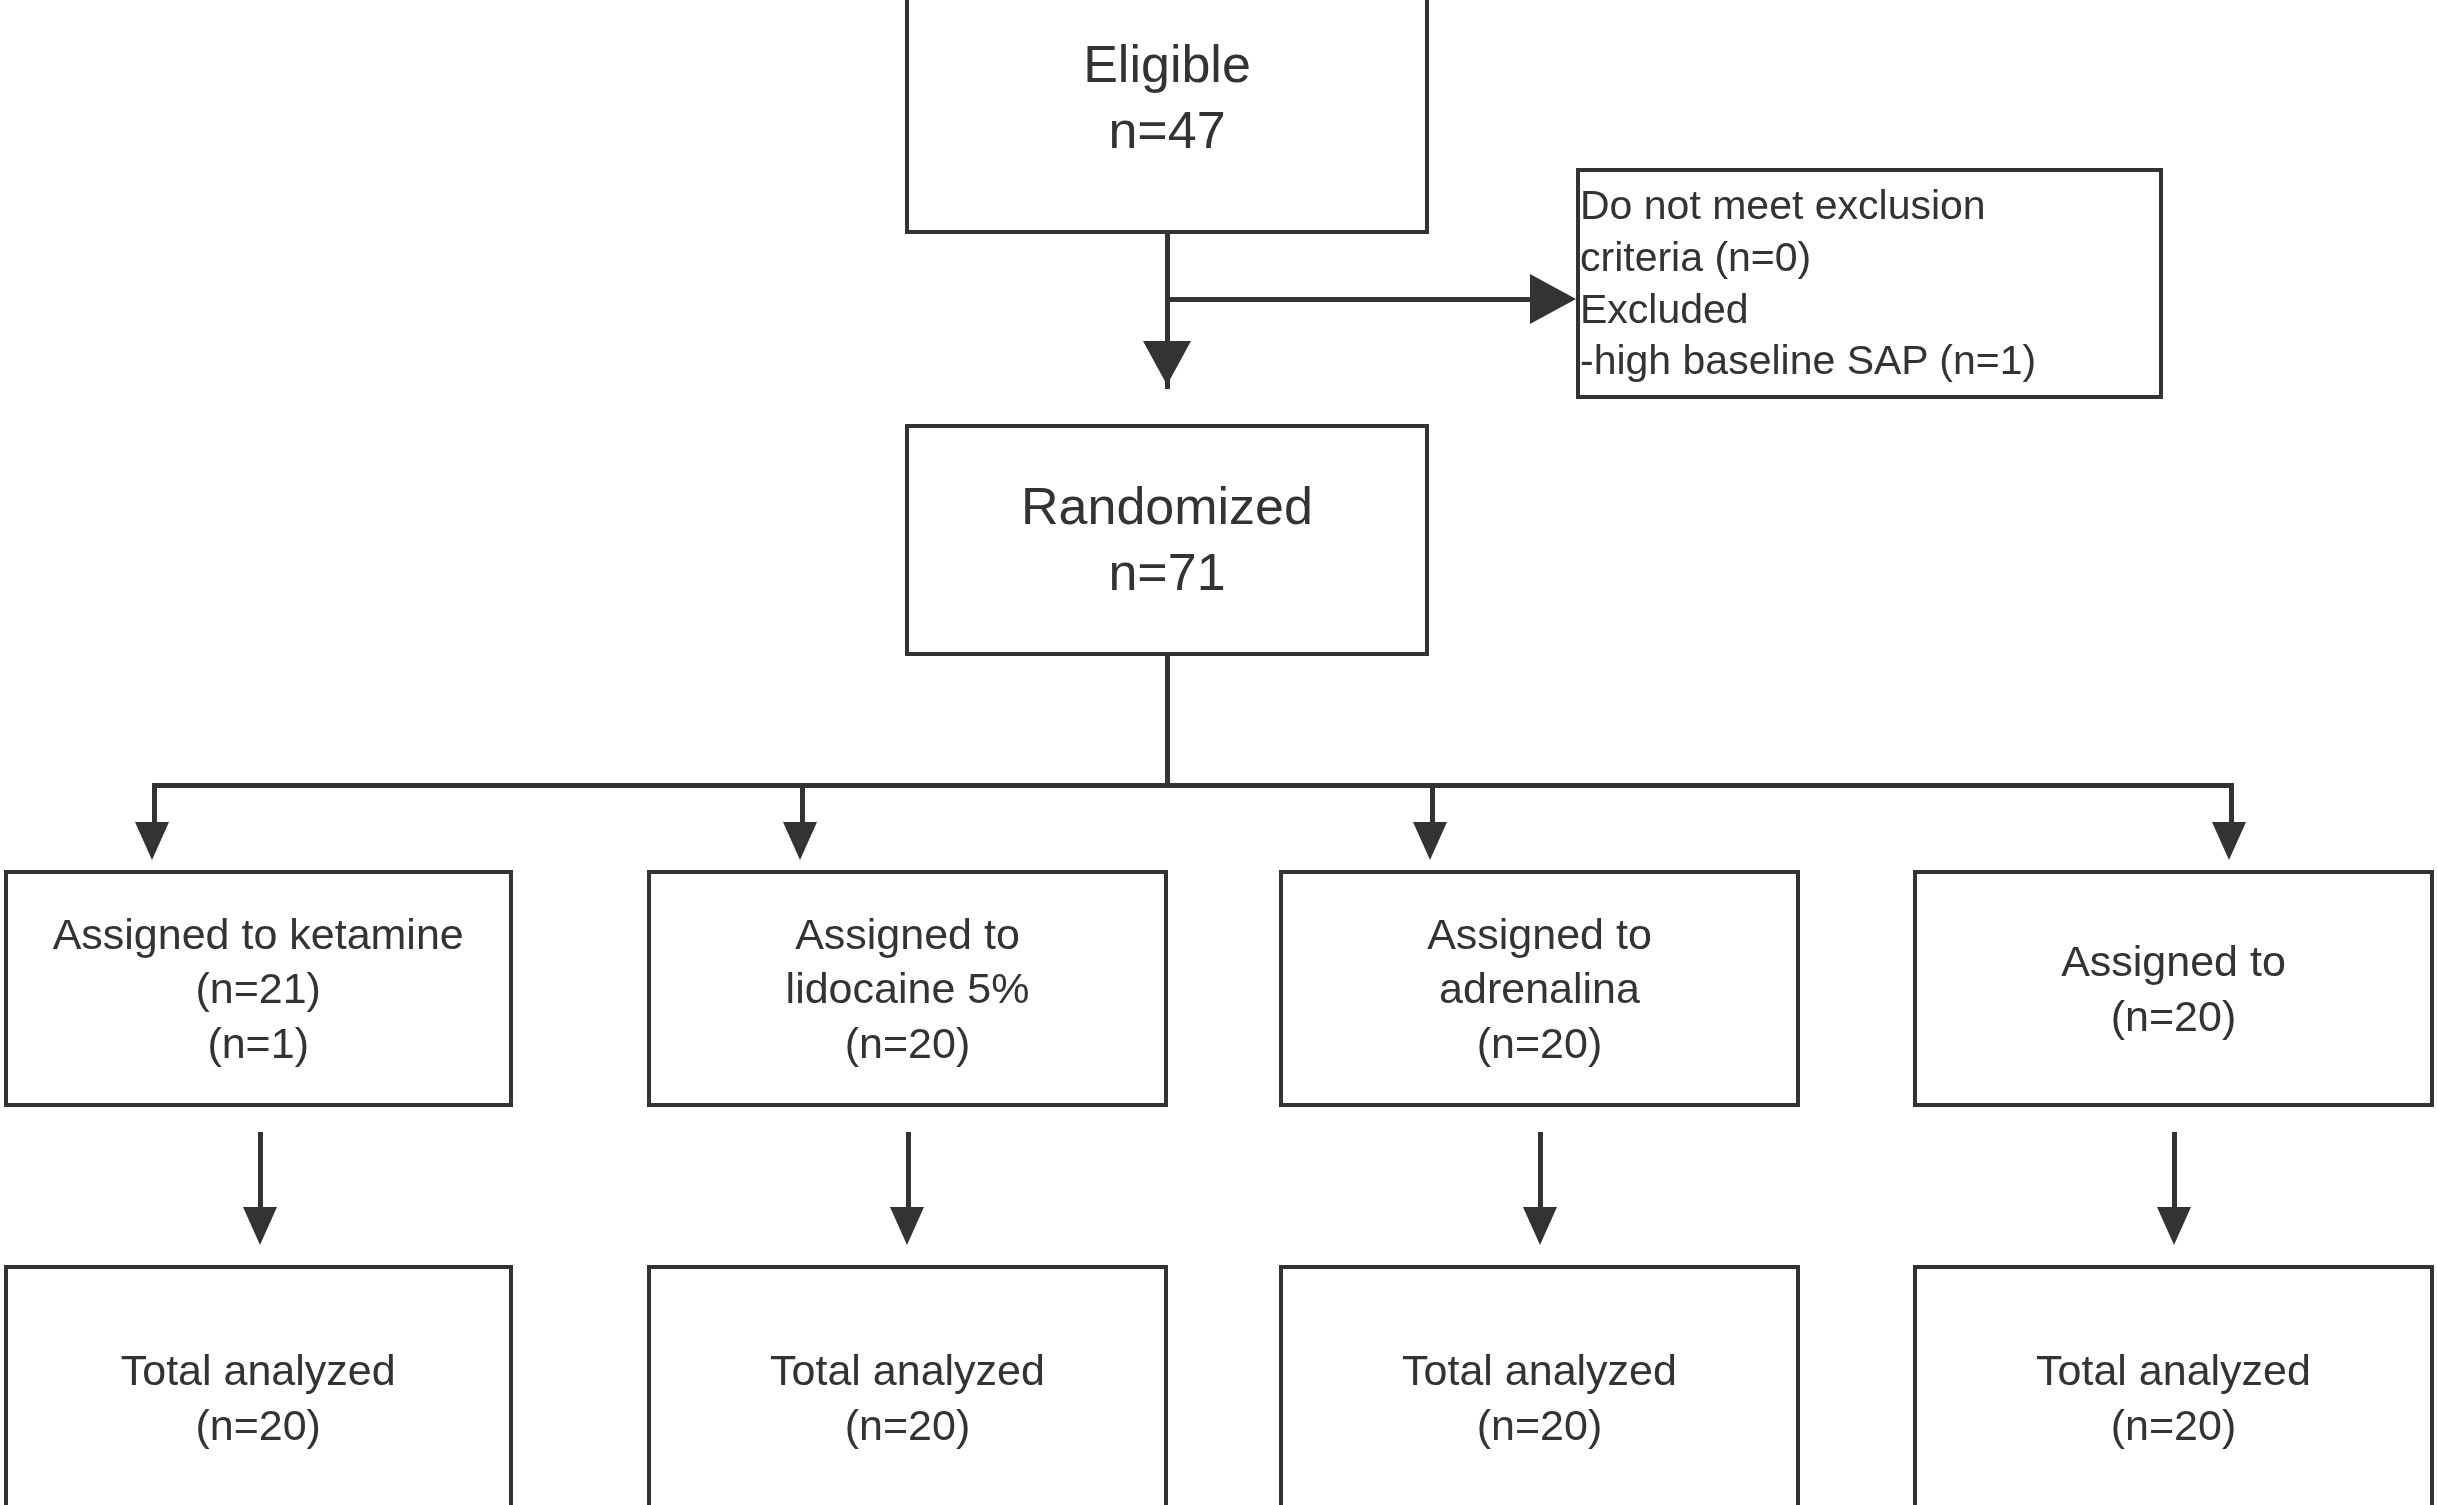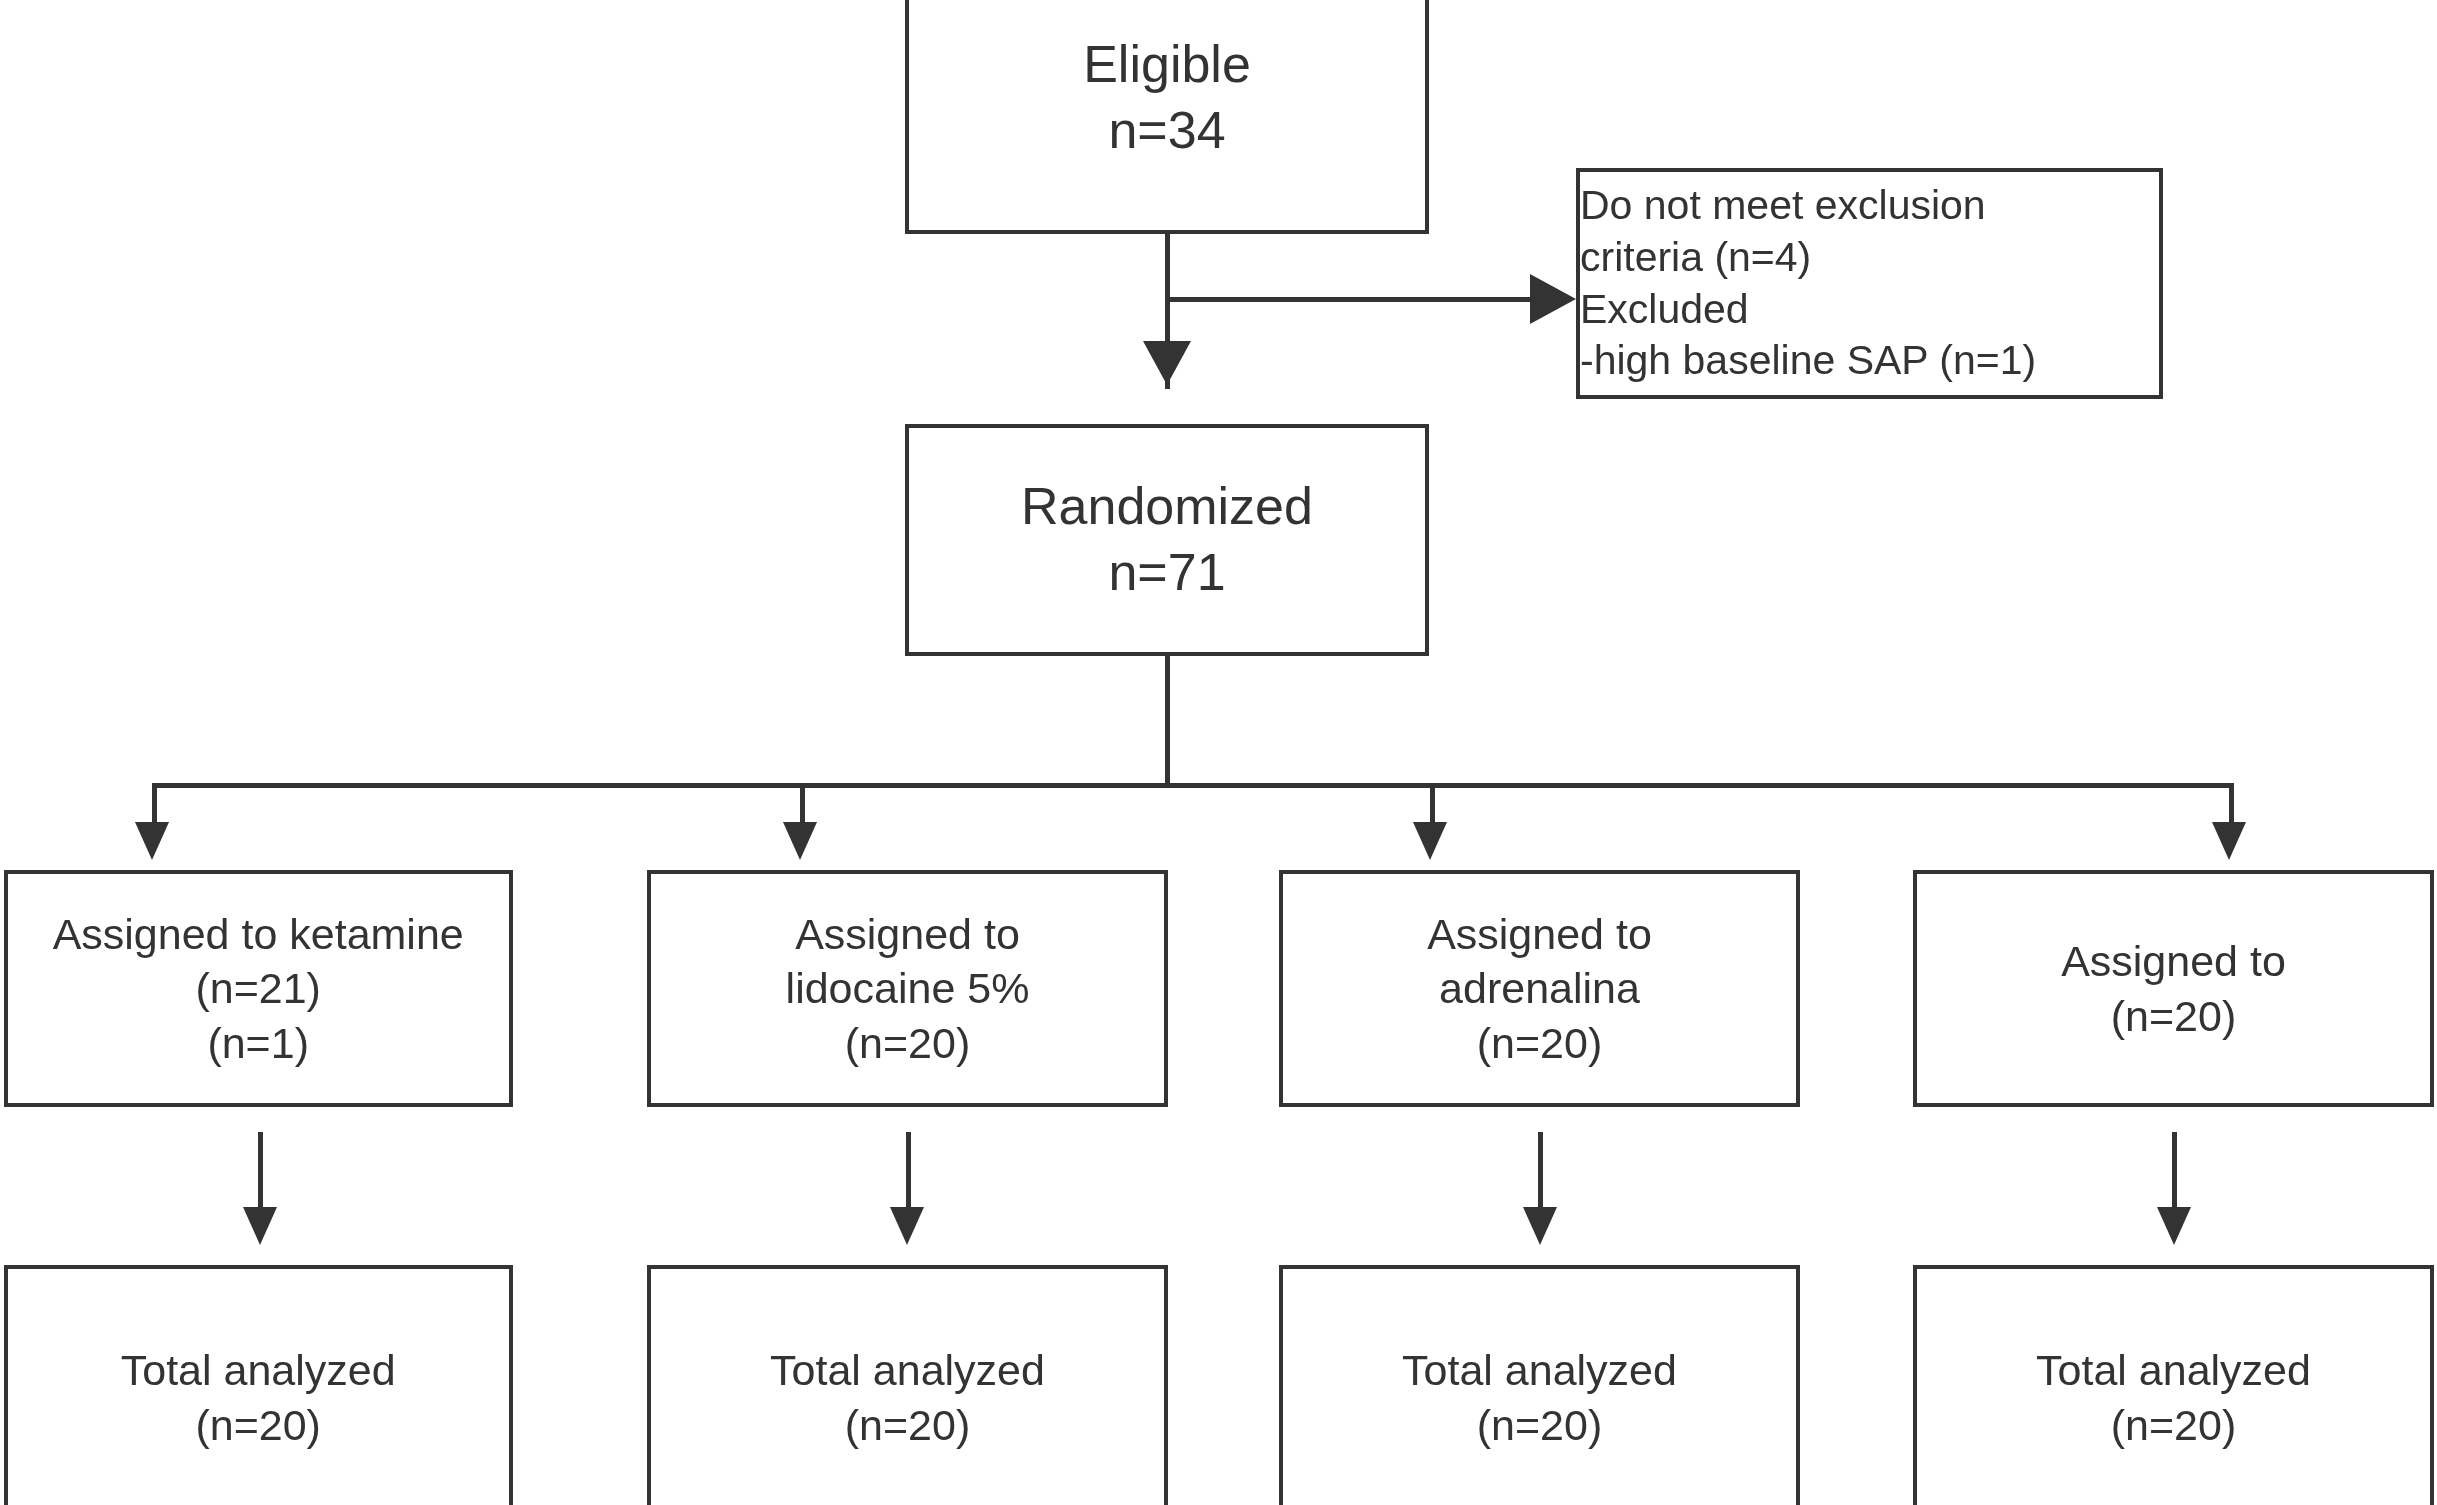--- a/index.html
+++ b/index.html
@@ -104,26 +104,26 @@
     border-left: 46px solid #333333;
   }
 </style>
 </head>
 <body>
 
 <div id="diagram">
 
   <div class="node fs-big" id="node-eligible">
     <span class="line">Eligible</span>
-    <span class="line">n=34</span>
+    <span class="line">n=47</span>
   </div>
 
   <div class="node left-align fs-small" id="node-exclusion">
     <span class="line">Do not meet exclusion</span>
-    <span class="line">criteria (n=4)</span>
+    <span class="line">criteria (n=0)</span>
     <span class="line">Excluded</span>
     <span class="line">-high baseline SAP (n=1)</span>
   </div>
 
   <div class="vline" style="left:1165px; top:234px; height:155px;"></div>
   <div class="arrow-down" style="left:1143px; top:341px;"></div>
 
   <div class="hline" style="left:1165px; top:297px; width:371px;"></div>
   <div class="arrow-right" style="left:1530px; top:274px;"></div>
 

